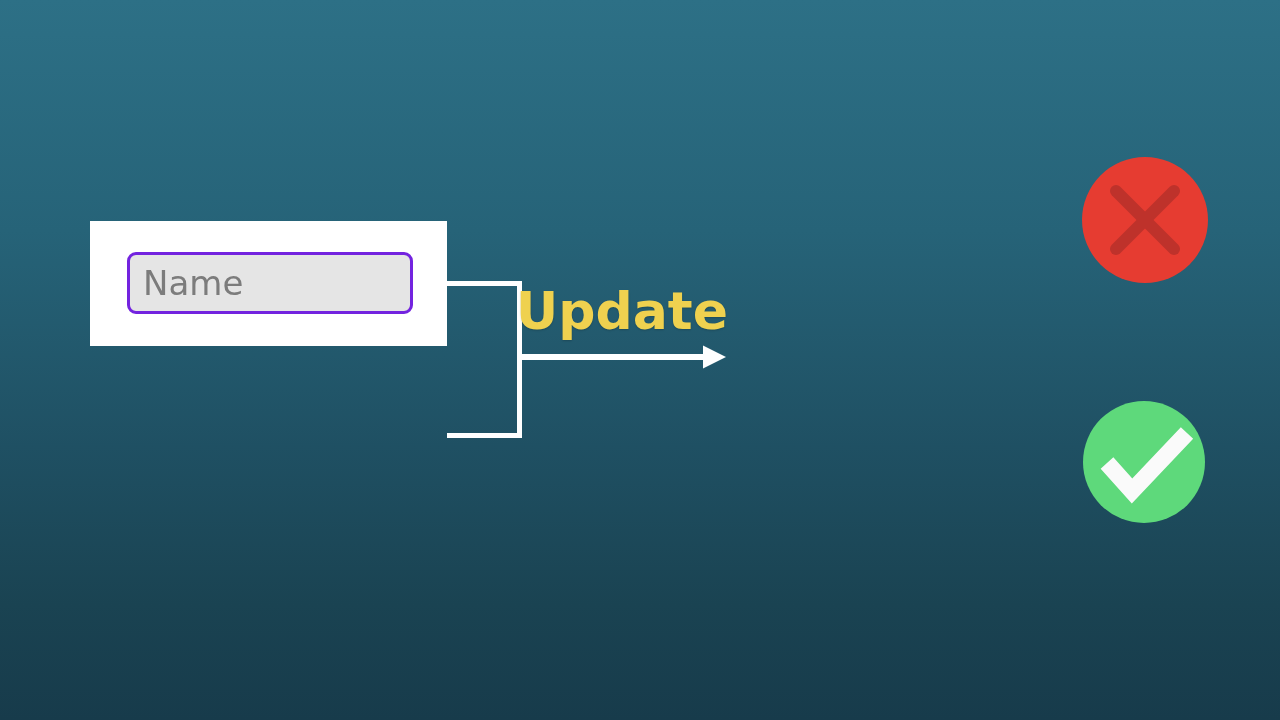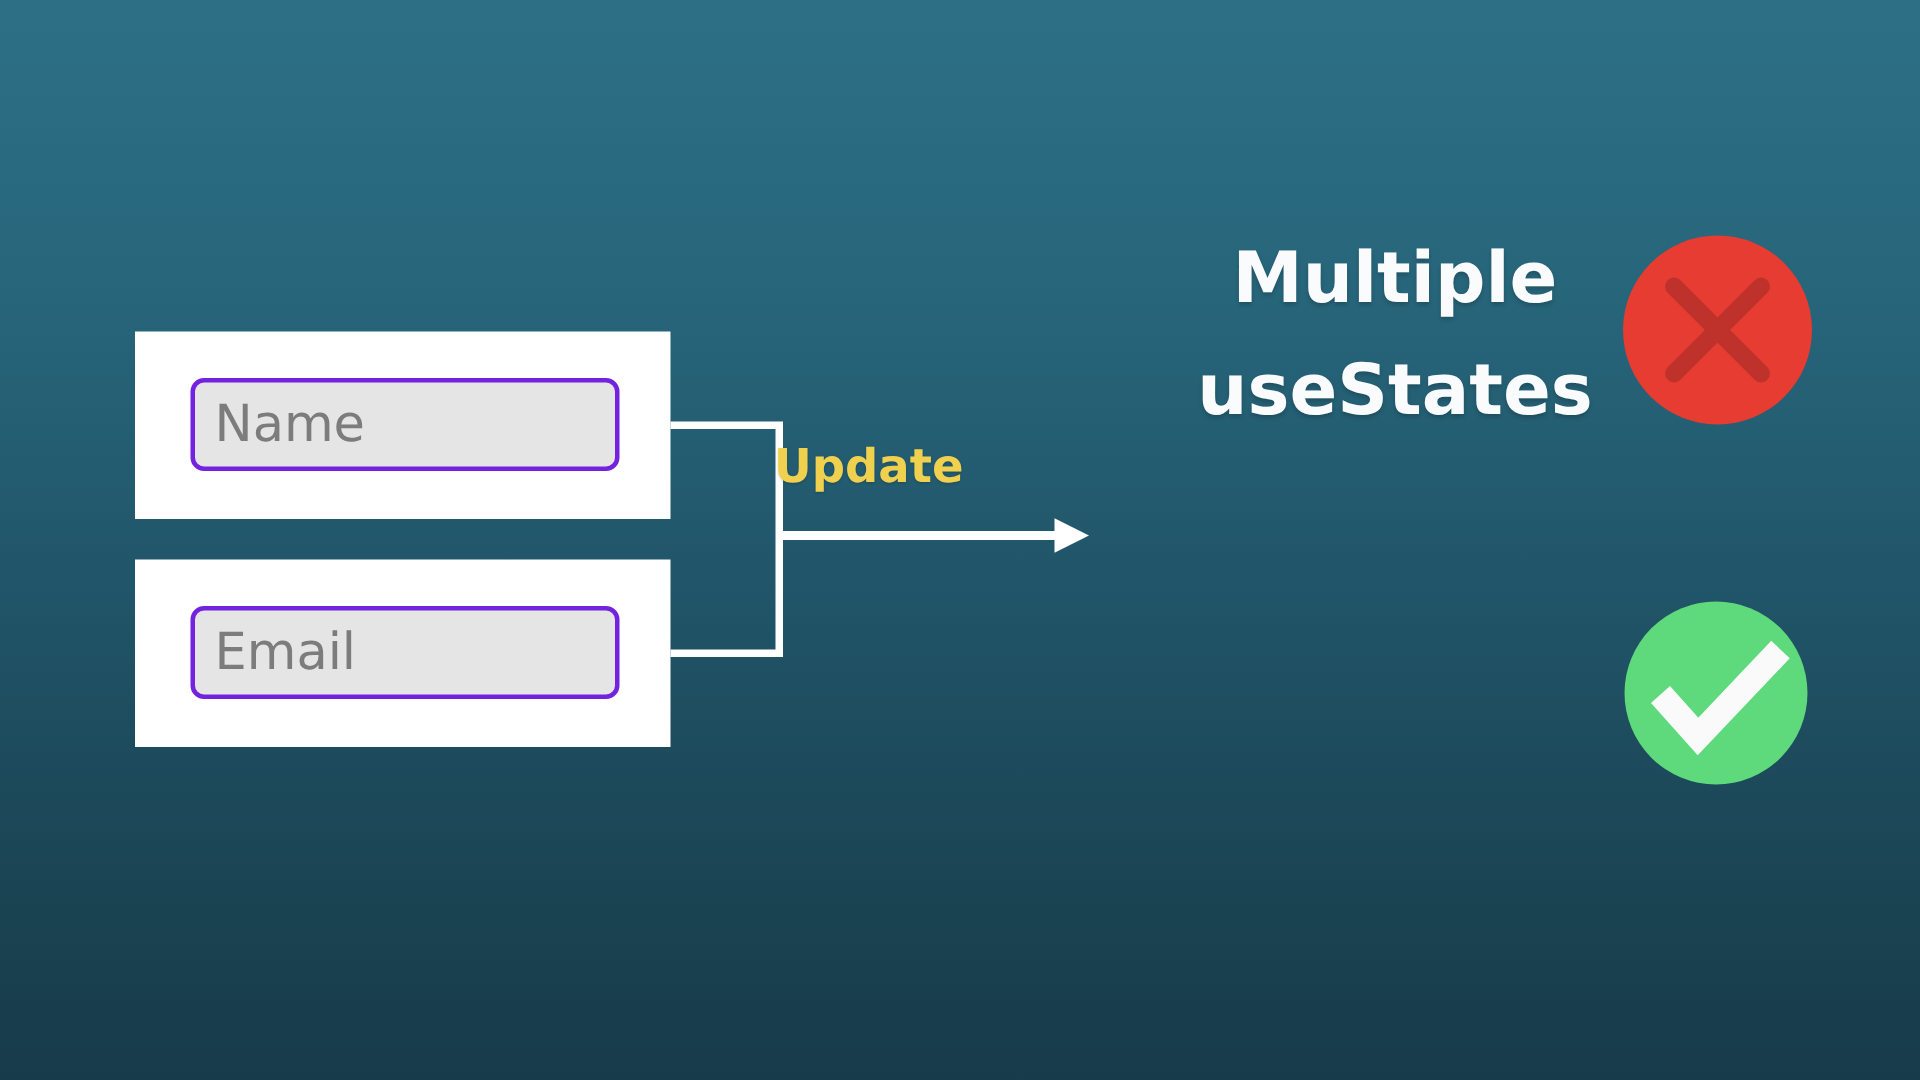--- a/index.html
+++ b/index.html
@@ -47,22 +47,22 @@
     width: 1280px;
     height: 720px;
     pointer-events: none;
   }
 
   .arrow-label {
     position: absolute;
     left: 516px;
     top: 289px;
     width: 212px;
-    text-align: left;
-    font-size: 31px;
+    text-align: center;
+    font-size: 52px;
     font-weight: bold;
     color: #EFD14F;
     line-height: 44px;
     text-shadow: 0 1px 2px rgba(0,0,0,0.18);
   }
 
   .option-label {
     position: absolute;
     color: #FAFBFC;
     font-weight: bold;
@@ -95,36 +95,29 @@
 </style>
 </head>
 <body>
 
 <div class="slide">
 
   <div class="form-card name-card">
     <input class="field-input" type="text" placeholder="Name" style="">
   </div>
 
-  <div class="form-card email-card">
-    <input class="field-input" type="text" placeholder="Email" style="">
-  </div>
 
   <svg class="connector-svg" viewBox="0 0 1280 720" xmlns="http://www.w3.org/2000/svg">
     <path d="M447 283.5 H519.5 V435.5 H447" fill="none" stroke="#FFFFFF" stroke-width="5"></path>
     <path d="M519.5 357 H704" fill="none" stroke="#FFFFFF" stroke-width="6"></path>
     <polygon points="703,345.5 726,357 703,368.5" fill="#FFFFFF"></polygon>
   </svg>
 
   <div class="arrow-label">Update</div>
 
-  <div class="option-label multiple">
-    <span>Multiple</span><br>
-    <span>useStates</span>
-  </div>
 
   <div class="badge reject">
     <svg viewBox="0 0 126 126" xmlns="http://www.w3.org/2000/svg">
       <line x1="34" y1="34" x2="92" y2="92" stroke="#BE322B" stroke-width="12" stroke-linecap="round"></line>
       <line x1="92" y1="34" x2="34" y2="92" stroke="#BE322B" stroke-width="12" stroke-linecap="round"></line>
     </svg>
   </div>
 
 
   <div class="badge accept">

